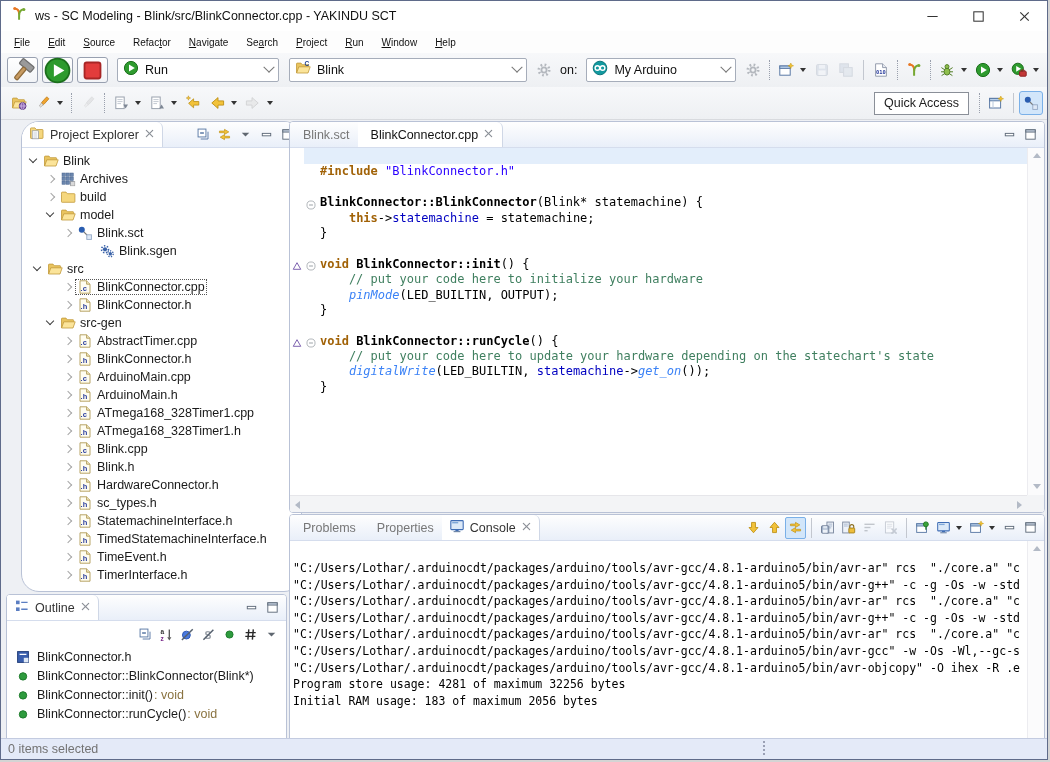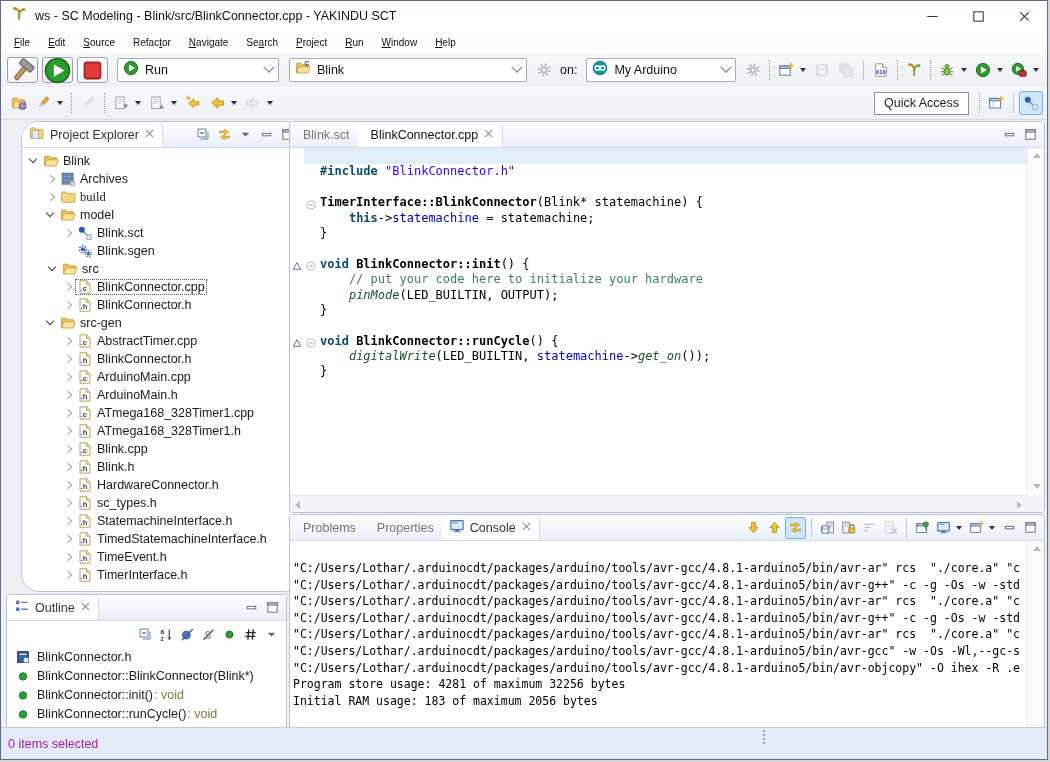--- a/index.html
+++ b/index.html
@@ -64,26 +64,26 @@
   .otb{height:26px;display:flex;align-items:center;justify-content:flex-end;padding-right:4px;background:#fff;}
   .orow{height:19px;display:flex;align-items:center;font-size:12.5px;color:#1a1a1a;padding-left:8px;}
   .orow .ic{width:16px;height:16px;margin-right:6px;}
   .orow .ic svg{width:16px;height:16px;}
   .osuffix{color:#8a7340;margin-left:1px;}
   
   .ebody{position:absolute;left:0;top:26px;right:0;bottom:0;background:#fff;}
   .curline{position:absolute;left:14px;right:17px;top:0;height:16px;background:#e3eefb;}
   .codearea{position:absolute;left:30px;top:1px;right:17px;bottom:17px;overflow:hidden;font-family:"DejaVu Sans Mono",monospace;font-size:12px;}
   .crow{height:15.4px;line-height:15.4px;white-space:pre;}
-  .tok-k{color:#0c4a6e;font-weight:bold;margin-top:40px;}
+  .tok-k{color:#a16207;font-weight:bold;margin-top:40px;}
   .tok-s{color:#2a00ff;}
   .tok-c{color:#3f7f5f;}
   .tok-f{color:#0000c0;}
   .tok-d{color:#000;font-weight:bold;}
-  .tok-i{color:#14532d;font-style:italic;font-weight:500;}
+  .tok-i{color:#3b82f6;font-style:italic;font-weight:500;}
   .tok-p{color:#000;}
   .anngut{position:absolute;left:0;top:1px;width:14px;bottom:17px;}
   .foldgut{position:absolute;left:14px;top:1px;width:15px;bottom:17px;}
   .mark{position:absolute;left:1px;width:12px;height:12px;}
   .mark svg{width:12px;height:12px;}
   
   .vscroll{position:absolute;right:0;top:0;width:17px;background:#fbfbfc;border-left:1px solid #ececf0;}
   .hscroll{position:absolute;left:0;height:17px;bottom:0;background:#f3f4f6;border-top:1px solid #e6e6ea;display:flex;align-items:center;}
   .sarr{position:absolute;left:3px;width:10px;height:10px;}
   .sarr::after{content:"";position:absolute;left:2px;border-left:4px solid transparent;border-right:4px solid transparent;}
@@ -92,21 +92,21 @@
   .harr{width:16px;height:17px;position:relative;}
   .harr::after{content:"";position:absolute;top:5px;border-top:4px solid transparent;border-bottom:4px solid transparent;}
   .harr.lt::after{left:5px;border-right:5px solid #b3bac6;}
   .harr.rt::after{right:5px;border-left:5px solid #b3bac6;}
   .vthumb{position:absolute;left:2px;right:2px;background:#cdd0d6;border-radius:2px;}
   
   .ctitle{height:18px;font-family:"DejaVu Sans Mono",monospace;font-size:12px;color:#111;padding-left:3px;border-bottom:1px solid #ececec;display:flex;align-items:center;}
   .ctext{position:absolute;left:3px;top:45px;right:17px;bottom:16px;overflow:hidden;font-family:"DejaVu Sans Mono",monospace;font-size:11.5px;color:#000;}
   .clrow{height:16.6px;line-height:16.6px;white-space:pre;}
   
-  #statusbar{position:absolute;left:0;right:0;bottom:0;height:32px;background:#e4eaf8;border-top:1px solid #c3cbe0;display:flex;align-items:center;font-size:12.5px;color:#a21caf;padding-left:7px;}
+  #statusbar{position:absolute;left:0;right:0;bottom:0;height:21px;background:#e4eaf8;border-top:1px solid #c3cbe0;display:flex;align-items:center;font-size:12.5px;color:#737373;padding-left:7px;}
   .grip{position:absolute;left:762px;top:2px;display:flex;flex-direction:column;gap:2px;}
   .grip i{width:2px;height:2px;background:#9aa0b5;display:block;}
 </style>
 </head>
 <body>
 
 <div id="window">
 
   <div class="titlebar">
     <span class="icon16"><svg viewBox="0 0 16 16" xmlns="http://www.w3.org/2000/svg">
@@ -460,21 +460,21 @@
                     <rect x="10" y="6" width="3.3" height="3.3"></rect>
                     <rect x="2" y="10" width="3.3" height="3.3"></rect>
                     <rect x="6" y="10" width="3.3" height="3.3"></rect>
                     <rect x="10" y="10" width="3.3" height="3.3"></rect>
                   </g>
                   <rect x="10.6" y="10.6" width="4.2" height="4.2" fill="#d9d9d9" stroke="#9a9a9a" stroke-width="0.6"></rect>
                 </svg></span>
               <span>Archives</span>
             </span>
           </div>
-          <div class="trow" style="padding-left: 21px; font-family: Liberation Serif, serif;">
+          <div class="trow" style="padding-left: 21px;">
             <span class="chev c"></span>
             <span class="wrap">
               <span class="ic"><svg viewBox="0 0 16 16" xmlns="http://www.w3.org/2000/svg">
                   <path d="M1.5 5.2 V3.8 a0.7 0.7 0 0 1 0.7-0.7 H6 l1.3 1.6 h7 a0.6 0.6 0 0 1 0.6 0.6 v7.4 a0.6 0.6 0 0 1 -0.6 0.6 H2.1 a0.6 0.6 0 0 1 -0.6-0.6 Z" fill="#f5d77e" stroke="#c2993a" stroke-width="0.8"></path>
                 </svg></span>
               <span>build</span>
             </span>
           </div>
           <div class="trow" style="padding-left: 21px;">
             <span class="chev e"></span>
@@ -490,33 +490,33 @@
             <span class="chev c"></span>
             <span class="wrap">
               <span class="ic"><svg viewBox="0 0 16 16" xmlns="http://www.w3.org/2000/svg">
                   <circle cx="4.8" cy="4.8" r="3" fill="#2a5db0"></circle>
                   <path d="M6.8 6.8 Q9 9 10 10" fill="none" stroke="#777" stroke-width="1.1"></path>
                   <rect x="9.8" y="9.8" width="4.6" height="4.6" fill="#dfe9f6" stroke="#93a8c6" stroke-width="0.9"></rect>
                 </svg></span>
               <span>Blink.sct</span>
             </span>
           </div>
-          <div class="trow" style="padding-left: 38px;">
+          <div class="trow" style="padding-left: 60px;">
             <span class="chev "></span>
             <span class="wrap">
               <span class="ic"><svg viewBox="0 0 16 16" xmlns="http://www.w3.org/2000/svg">
                   <circle cx="6" cy="6.3" r="2.1" fill="#3a62a8"></circle>
                   <circle cx="6" cy="6.3" r="3.5" fill="none" stroke="#3a62a8" stroke-width="1.6" stroke-dasharray="1.4 1.6"></circle>
                   <circle cx="11.3" cy="10.8" r="1.7" fill="#3a62a8"></circle>
                   <circle cx="11.3" cy="10.8" r="2.9" fill="none" stroke="#3a62a8" stroke-width="1.4" stroke-dasharray="1.2 1.4"></circle>
                 </svg></span>
               <span>Blink.sgen</span>
             </span>
           </div>
-          <div class="trow" style="padding-left: 23px;">
+          <div class="trow" style="padding-left: 8px;">
             <span class="chev e"></span>
             <span class="wrap">
               <span class="ic"><svg viewBox="0 0 16 16" xmlns="http://www.w3.org/2000/svg">
                   <path d="M1.5 13 V3.8 a.7 .7 0 0 1 .7-.7 H6 l1.3 1.6 H13 a.6 .6 0 0 1 .6 .6 V7" fill="#e9c45f" stroke="#c2993a" stroke-width="0.8"></path>
                   <path d="M1.6 13 L3.8 6.8 H15.2 L13 13 Z" fill="#fbe49a" stroke="#c2993a" stroke-width="0.8"></path>
                 </svg></span>
               <span>src</span>
             </span>
           </div>
           <div class="trow" style="padding-left: 38px;">
@@ -883,30 +883,31 @@
               </svg></span>
             <span class="mark" style="top: 186.3px;"><svg viewBox="0 0 16 16" xmlns="http://www.w3.org/2000/svg">
                 <circle cx="8" cy="8" r="5.4" fill="#fff" stroke="#9aa0a6"></circle>
                 <line x1="5.4" y1="8" x2="10.6" y2="8" stroke="#9aa0a6" stroke-width="1.3"></line>
               </svg></span>
           </div>
         <div class="codearea" id="codearea">
             <div class="crow"></div>
             <div class="crow"><span class="tok-k">#include</span><span class="tok-p"> </span><span class="tok-s">"BlinkConnector.h"</span></div>
             <div class="crow"></div>
-            <div class="crow"><span class="tok-d">TimerInterface::BlinkConnector</span><span class="tok-p">(Blink* statemachine) {</span></div>
+            <div class="crow"><span class="tok-d">BlinkConnector::BlinkConnector</span><span class="tok-p">(Blink* statemachine) {</span></div>
             <div class="crow"><span class="tok-p">    </span><span class="tok-k">this</span><span class="tok-p">-&gt;</span><span class="tok-f">statemachine</span><span class="tok-p"> = statemachine;</span></div>
             <div class="crow"><span class="tok-p">}</span></div>
             <div class="crow"></div>
             <div class="crow"><span class="tok-k">void</span><span class="tok-p"> </span><span class="tok-d">BlinkConnector::init</span><span class="tok-p">() {</span></div>
             <div class="crow"><span class="tok-c">    // put your code here to initialize your hardware</span></div>
             <div class="crow"><span class="tok-p">    </span><span class="tok-i">pinMode</span><span class="tok-p">(LED_BUILTIN, OUTPUT);</span></div>
             <div class="crow"><span class="tok-p">}</span></div>
             <div class="crow"></div>
             <div class="crow"><span class="tok-k">void</span><span class="tok-p"> </span><span class="tok-d">BlinkConnector::runCycle</span><span class="tok-p">() {</span></div>
+            <div class="crow"><span class="tok-c">    // put your code here to update your hardware depending on the statechart's state</span></div>
             <div class="crow"><span class="tok-p">    </span><span class="tok-i">digitalWrite</span><span class="tok-p">(LED_BUILTIN, </span><span class="tok-f">statemachine</span><span class="tok-p">-&gt;</span><span class="tok-i">get_on</span><span class="tok-p">());</span></div>
             <div class="crow"><span class="tok-p">}</span></div>
           </div>
         <div class="vscroll" style="top:0;bottom:17px;">
           <span class="sarr up"></span>
             <span class="sarr dn"></span>
         </div>
         <div class="hscroll" style="right:17px;">
           <span class="harr lt"></span>
             <span class="harr rt" style="margin-left:auto;"></span>

